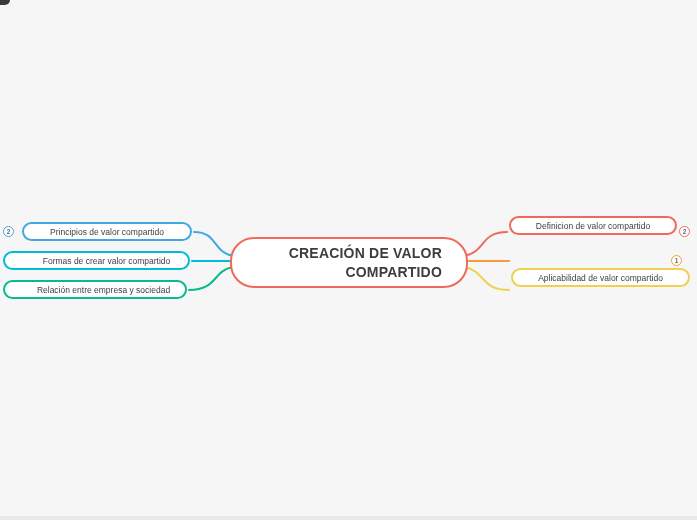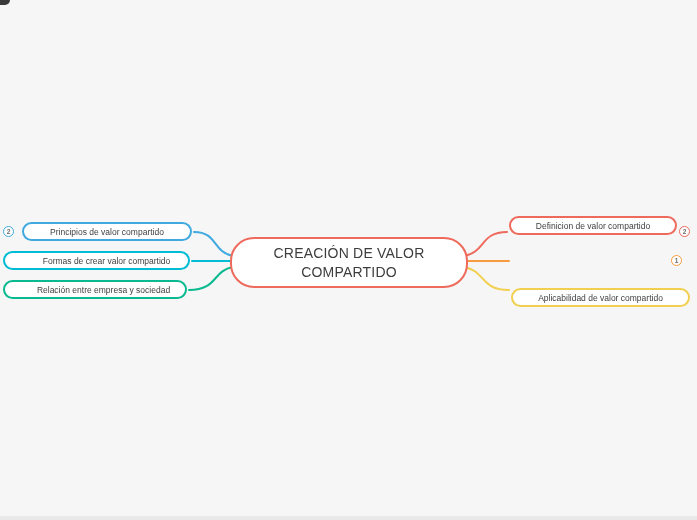--- a/index.html
+++ b/index.html
@@ -43,21 +43,22 @@
     justify-content: center;
     cursor: pointer;
   }
   .node-center {
     border-radius: 24px;
     width: 238px;
     height: 51px;
     left: 230px;
     top: 237px;
     padding: 0 24px;
-    text-align: center;
+    text-align: right;
+    font-weight: bold;
   }
   .node-center .label {
     font-size: 14px;
     line-height: 19px;
     color: #3d3d3d;
     letter-spacing: 0.2px;
   }
   .node-branch {
     height: 19px;
     border-radius: 10px;
@@ -124,19 +125,19 @@
     <span class="label">Relación entre empresa y sociedad</span>
   </div>
 
   <div class="node node-branch" style="left: 509px; top: 216px; width: 168px; --c: #ee6a5c;">
     <span class="label">Definicion de valor compartido</span>
   </div>
   <div class="badge" style="left: 679px; top: 226px; --c: #ee6a5c;">2</div>
 
   <div class="badge" style="left: 671px; top: 255px; --c: #f79b3e;">1</div>
 
-  <div class="node node-branch" style="left: 511px; top: 288px; width: 179px; --c: #f2cf4e;">
+  <div class="node node-branch" style="left: 511px; top: 268px; width: 179px; --c: #f2cf4e;">
     <span class="label">Aplicabilidad de valor compartido</span>
   </div>
 
   <div class="hscrollbar"></div>
 
 </div>
 
 </body></html>

